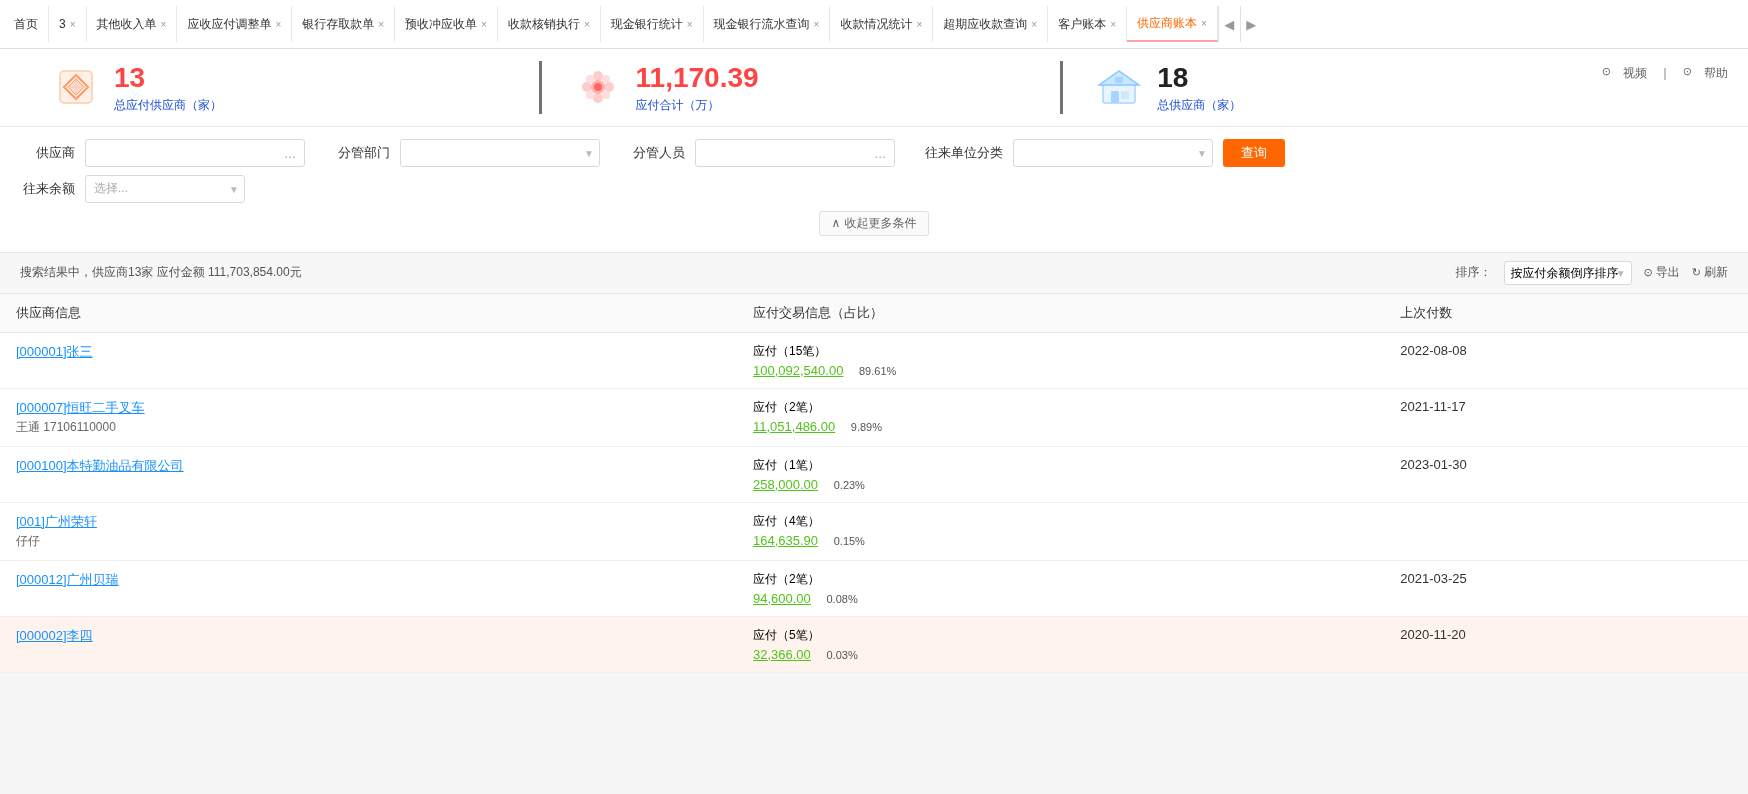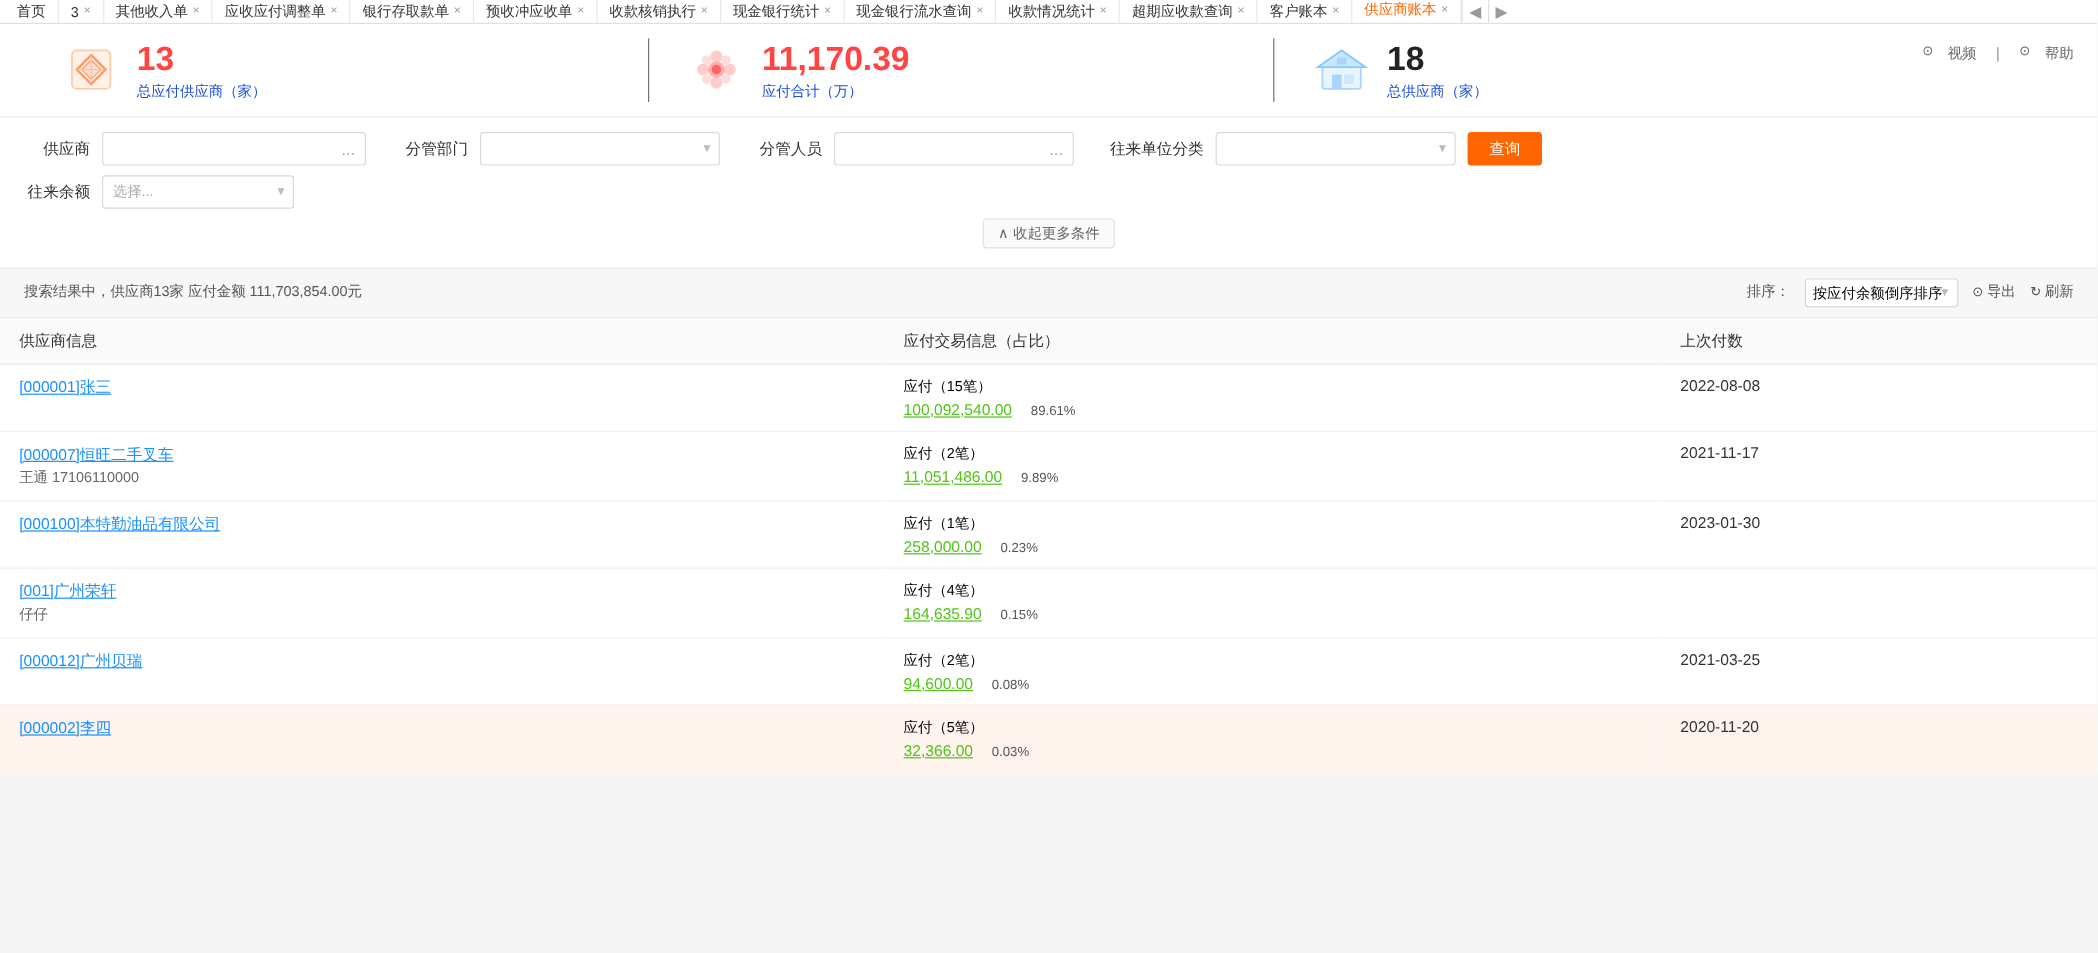--- a/index.html
+++ b/index.html
@@ -1,39 +1,39 @@
 <!DOCTYPE html>
 <html><head>
   <meta charset="utf-8">
   <style>
     * { box-sizing: border-box; margin: 0; padding: 0; }
     body { font-family: 'Microsoft YaHei', Arial, sans-serif; font-size: 13px; background: #f5f5f5; color: #333; min-width: 1748px; }
 
     
     .top-nav {
       display: flex; align-items: center; background: #fff; border-bottom: 1px solid #e0e0e0;
-      height: 20px; padding: 0 4px; overflow: hidden;
+      height: 49px; padding: 0 4px; overflow: hidden;
     }
     .nav-tab {
       display: inline-flex; align-items: center; padding: 0 10px; height: 36px;
       font-size: 12px; color: #333; cursor: pointer; white-space: nowrap; border-right: 1px solid #e8e8e8;
       gap: 4px;
     }
     .nav-tab.active { color: #ff6600; border-bottom: 2px solid #fca5a5; }
     .nav-tab .close-x { color: #999; font-size: 10px; cursor: pointer; }
     .nav-arrow { width: 22px; height: 36px; display: flex; align-items: center; justify-content: center; cursor: pointer; color: #999; border-left: 1px solid #e0e0e0; }
 
     
     .summary-bar {
       display: flex; background: #fff; border-bottom: 1px solid #e8e8e8;
       padding: 12px 20px; align-items: center; gap: 0;
     }
     .summary-item {
       display: flex; align-items: center; gap: 12px; flex: 1;
-      border-right: 1px solid #737373; padding: 0 30px;
+      border-right: 3px solid #737373; padding: 0 30px;
     }
     .summary-item:last-child { border-right: none; }
     .summary-icon { width: 52px; height: 52px; display: flex; align-items: center; justify-content: center; }
     .summary-icon svg { width: 48px; height: 48px; }
     .summary-text .big-num { font-size: 28px; font-weight: bold; color: #ff4444; line-height: 1.2; }
     .summary-text .label { font-size: 12px; color: #1d4ed8; margin-top: 2px; }
     .summary-right-links { margin-left: auto; display: flex; gap: 12px; font-size: 12px; color: #666; padding-left: 20px; align-self: flex-start; padding-top: 4px; }
     .summary-right-links a { color: #666; text-decoration: none; cursor: pointer; }
 
     

